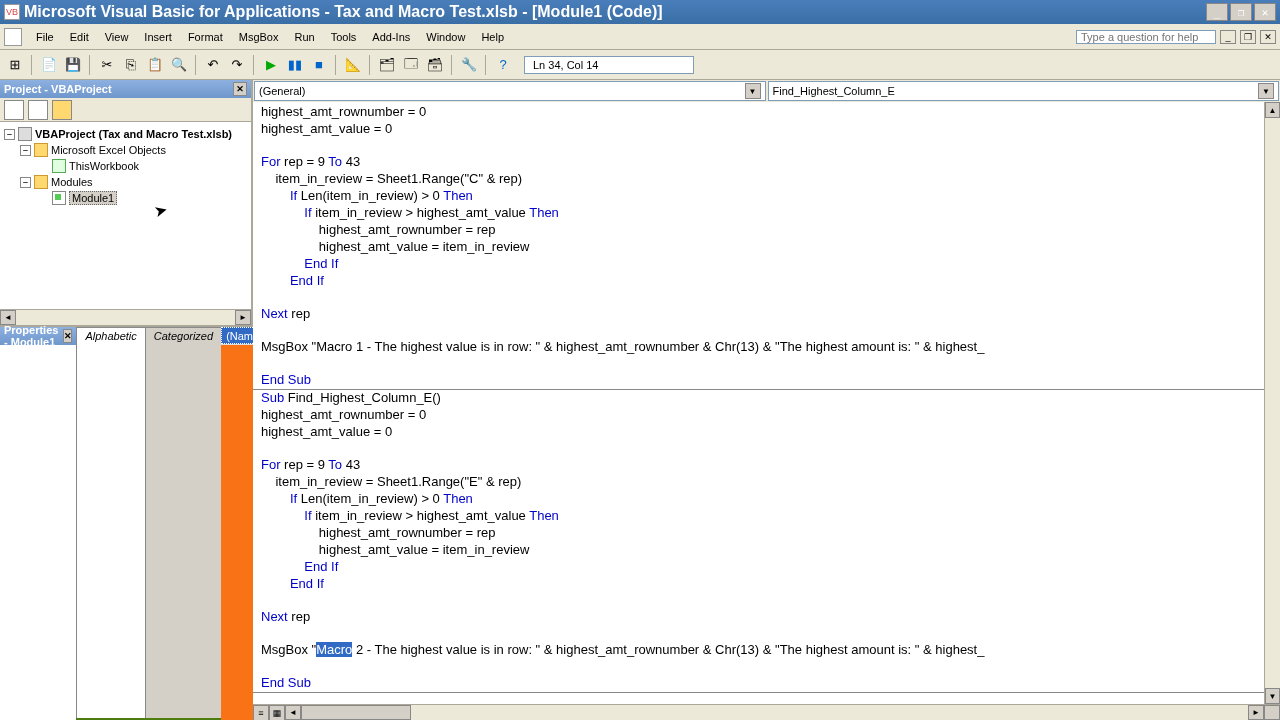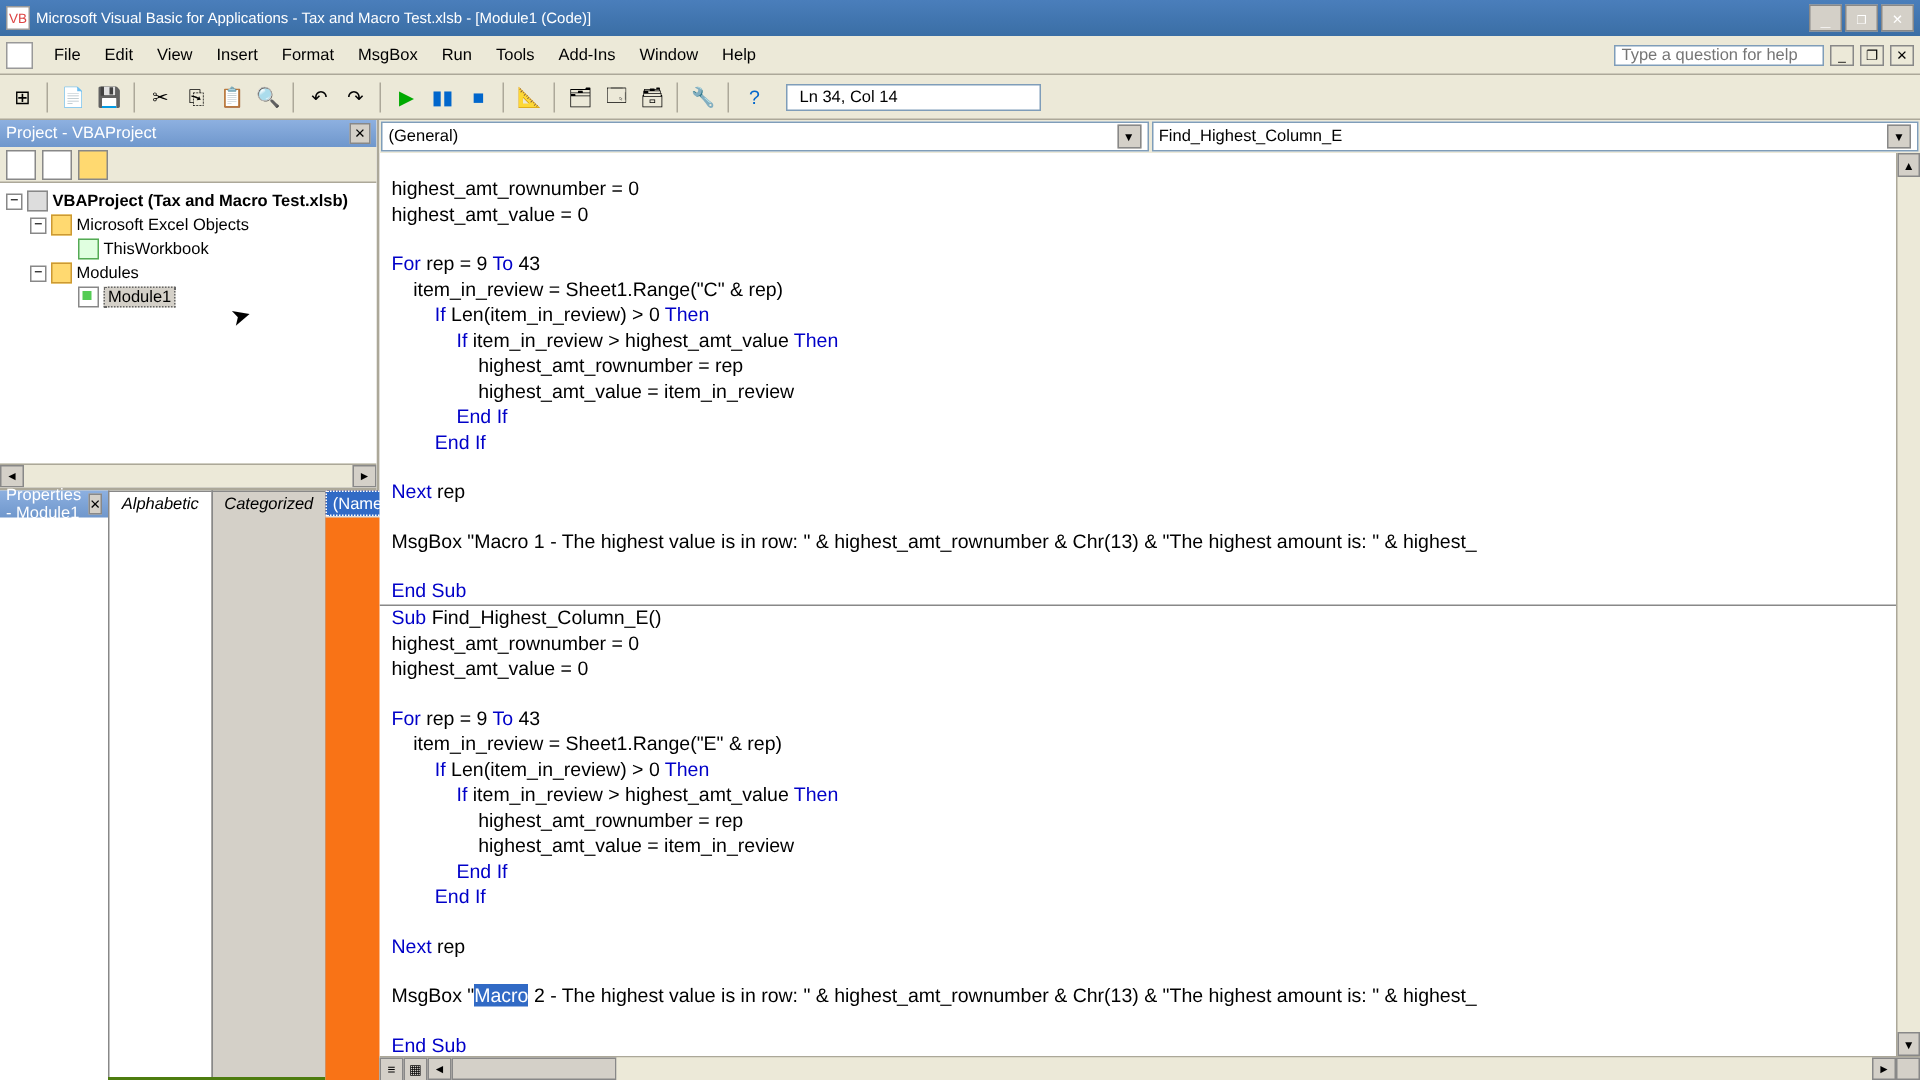--- a/index.html
+++ b/index.html
@@ -1,39 +1,39 @@
 <!DOCTYPE html>
 <html><head>
 <meta charset="utf-8">
 <style>
 * { margin: 0; padding: 0; box-sizing: border-box; font-family: 'Segoe UI', Tahoma, sans-serif; }
 body { background: #d4d0c8; width: 1280px; height: 720px; overflow: hidden; font-size: 11px; }
 
 .titlebar { background: linear-gradient(to bottom, #4a7ebb, #3a6ea5); height: 24px; display: flex; align-items: center; padding: 0 4px; color: white; }
 .titlebar-icon { width: 16px; height: 16px; background: #fff; margin-right: 4px; border: 1px solid #999; font-size: 9px; display: flex; align-items: center; justify-content: center; color: #d44; }
-.titlebar-text { flex: 1; font-weight: normal; font-size: 10px; }
+.titlebar-text { flex: 1; font-weight: bold; font-size: 16px; }
 .titlebar-btns { display: flex; gap: 2px; }
 .titlebar-btn { width: 22px; height: 18px; background: #d4d0c8; border: 1px solid #888; display: flex; align-items: center; justify-content: center; font-family: monospace; cursor: pointer; }
 
 .menubar { background: #ece9d8; height: 26px; display: flex; align-items: center; padding: 0 4px; border-bottom: 1px solid #aca899; }
 .menubar-icon { width: 18px; height: 18px; margin-right: 6px; border: 1px solid #999; background: #fff; }
 .menu-item { padding: 3px 8px; cursor: pointer; }
 .menubar-right { margin-left: auto; display: flex; align-items: center; gap: 4px; }
 .help-input { width: 140px; height: 14px; border: 1px solid #7f9db9; padding: 0 4px; font-size: 11px; color: #999; }
 .mdi-btn { width: 16px; height: 14px; border: 1px solid #888; background: #ece9d8; font-size: 9px; display: flex; align-items: center; justify-content: center; cursor: pointer; }
 
 .toolbar { background: #ece9d8; height: 30px; display: flex; align-items: center; padding: 0 4px; border-bottom: 1px solid #aca899; gap: 2px; }
 .tb-btn { width: 22px; height: 22px; border: 1px solid transparent; display: flex; align-items: center; justify-content: center; cursor: pointer; font-size: 13px; }
 .tb-sep { width: 2px; height: 20px; border-left: 1px solid #aca899; margin: 0 3px; }
 .tb-status { margin-left: 8px; border: 1px solid #7f9db9; background: #fff; padding: 2px 8px; width: 170px; font-size: 11px; }
 
 .main { display: flex; height: calc(100% - 80px); }
 .left-panels { width: 253px; display: flex; flex-direction: column; border-right: 2px solid #aca899; }
 
-.panel-header { background: linear-gradient(to bottom, #8db0e0, #6f97cc); color: white; height: 18px; display: flex; align-items: center; padding: 0 4px; font-size: 11px; font-weight: normal; justify-content: space-between; }
+.panel-header { background: linear-gradient(to bottom, #8db0e0, #6f97cc); color: white; height: 18px; display: flex; align-items: center; padding: 0 4px; font-size: 11px; font-weight: bold; justify-content: space-between; }
 .panel-close { margin-left: auto; width: 14px; height: 14px; background: #d4d0c8; border: 1px solid #888; color: black; font-size: 9px; display: flex; align-items: center; justify-content: center; cursor: pointer; }
 
 .project-panel { flex: 1; background: #fff; display: flex; flex-direction: column; overflow: hidden; }
 .project-toolbar { background: #ece9d8; height: 24px; display: flex; align-items: center; padding: 0 4px; gap: 4px; border-bottom: 1px solid #aca899; }
 .pt-btn { width: 20px; height: 20px; border: 1px solid #888; background: #fff; cursor: pointer; }
 .pt-btn.folder { background: #ffd970; }
 .tree { flex: 1; overflow: auto; padding: 4px; background: #fff; font-size: 11px; }
 .tree-node { display: flex; align-items: center; padding: 1px 0; white-space: nowrap; cursor: pointer; }
 .tree-toggle { width: 11px; height: 11px; border: 1px solid #888; margin-right: 3px; font-size: 9px; display: flex; align-items: center; justify-content: center; background: #fff; font-family: monospace; line-height: 1; }
 .tree-icon { width: 14px; height: 14px; margin-right: 3px; display: inline-block; }
@@ -59,21 +59,21 @@
 .props-row { display: flex; border-bottom: 1px solid #ddd; height: 18px; font-size: 11px; }
 .props-name { width: 48px; background: #eee; padding: 2px 4px; border-right: 1px solid #ddd; }
 .props-name.sel { background: #316ac5; color: white; border: 1px dotted #fff; }
 .props-value { flex: 1; padding: 2px 4px; }
 
 .code-area { flex: 1; display: flex; flex-direction: column; background: #fff; }
 .code-combos { display: flex; height: 22px; background: #ece9d8; }
 .code-combo { flex: 1; border: 1px solid #7f9db9; background: #fff; display: flex; align-items: center; padding: 0 4px; margin: 1px; font-size: 11px; }
 .code-combo-arrow { margin-left: auto; background: #d4d0c8; border: 1px solid #888; width: 16px; height: 16px; display: flex; align-items: center; justify-content: center; font-size: 8px; cursor: pointer; }
 .code-body { flex: 1; display: flex; overflow: hidden; }
-.code-content { flex: 1; font-family: 'Courier New', monospace; font-size: 13px; padding: 2px 8px; line-height: 16px; white-space: pre; overflow: hidden; margin-top: 14px; }
+.code-content { flex: 1; font-family: 'Courier New', monospace; font-size: 13px; padding: 2px 8px; line-height: 16px; white-space: pre; overflow: hidden; }
 .kw { color: #0000c8; }
 .sel-text { background: #316ac5; color: white; }
 .proc-sep { border-top: 1px solid #888; margin: 0 -8px; }
 .v-scroll { width: 16px; background: #ece9d8; border-left: 1px solid #aca899; display: flex; flex-direction: column; }
 .v-scroll-btn { height: 16px; background: #d4d0c8; border: 1px solid #888; font-size: 8px; display: flex; align-items: center; justify-content: center; }
 .v-scroll-track { flex: 1; }
 .code-footer { height: 16px; background: #ece9d8; border-top: 1px solid #aca899; display: flex; }
 .view-btn { width: 16px; height: 16px; border: 1px solid #888; background: #d4d0c8; font-size: 9px; display: flex; align-items: center; justify-content: center; cursor: pointer; }
 .h-thumb { width: 110px; background: #d4d0c8; border: 1px solid #888; }
 

